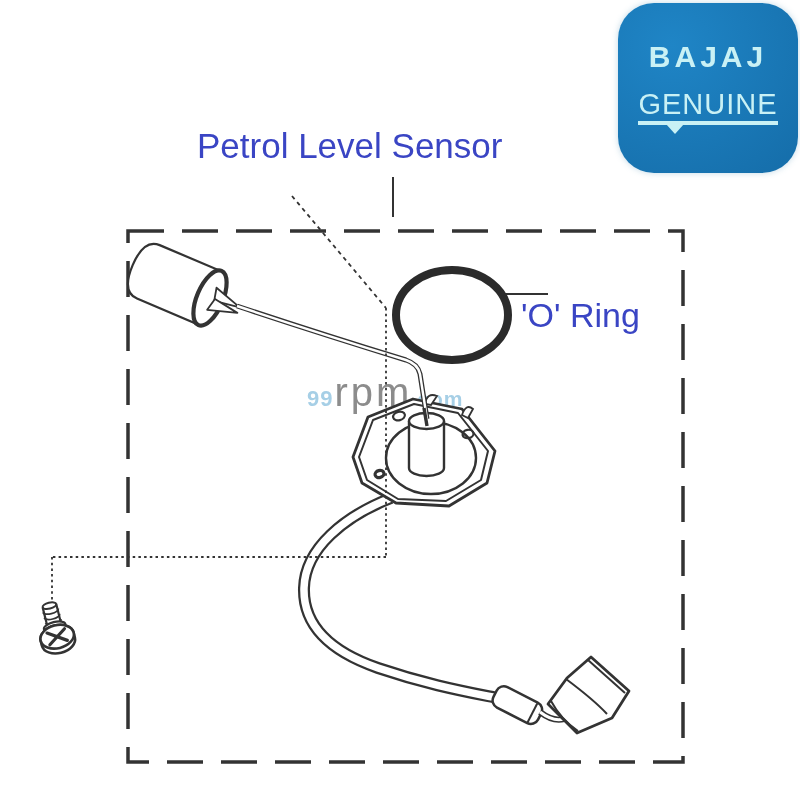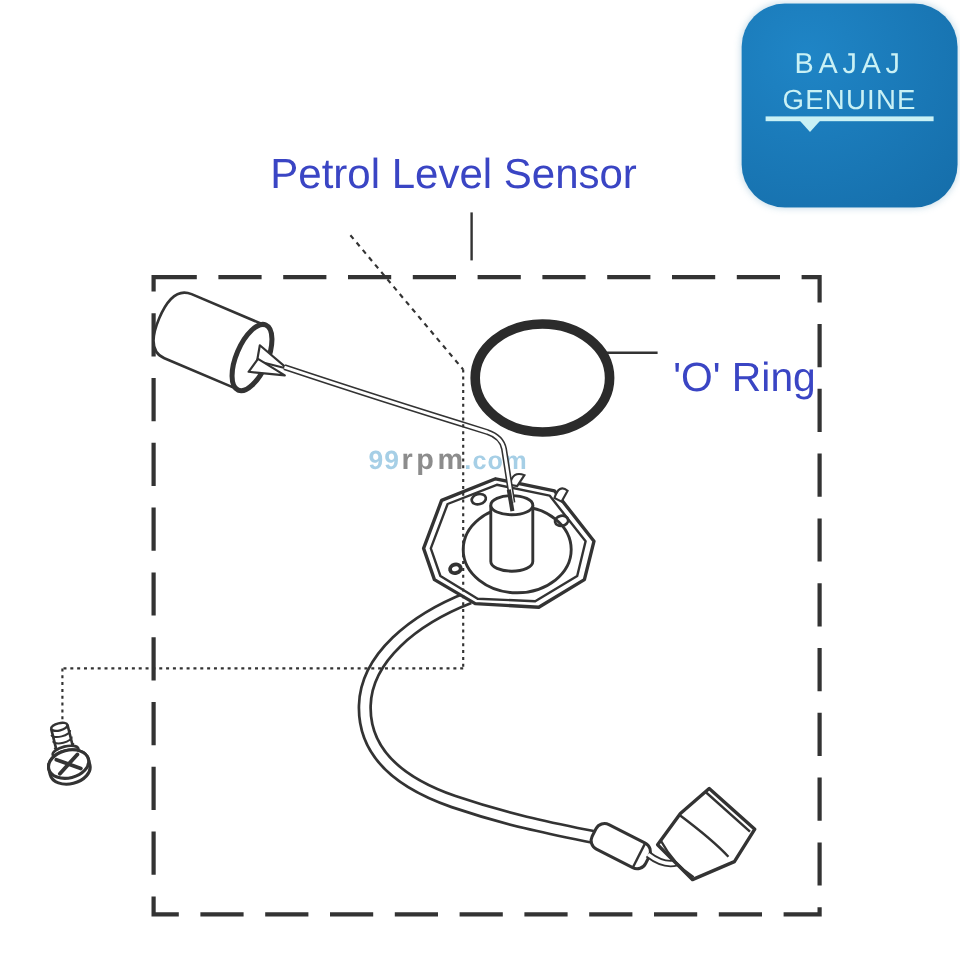--- a/index.html
+++ b/index.html
@@ -2,37 +2,37 @@
 <html style="--accent: #3a45c4; --line: #333333; --oring-stroke: #2b2b2b; --wm-blue: #a6cfe6; --wm-gray: #8c8c8c; --logo-bg: #1f85c6; --logo-bg-dark: #156da9; --logo-text: #c9f1f5;"><head>
 <meta charset="utf-8">
 <style>
   html,body{margin:0;padding:0;background:#fff;width:800px;height:800px;overflow:hidden;
     font-family:"Liberation Sans", sans-serif;}
   .stage{position:relative;width:800px;height:800px;background:#fff;}
   svg.art{position:absolute;left:0;top:0;}
   .ln{stroke:var(--line,#333);fill:none;}
   .fillw{fill:#fff;}
   
-  .title{position:absolute;left:197px;top:126px;width:362px;text-align:center;
+  .title{position:absolute;left:197px;top:126px;width:362px;
     font-size:35px;color:var(--accent,#3a45c4);letter-spacing:0px;}
-  .oring-label{position:absolute;left:521px;top:296px;font-size:34px;color:var(--accent,#3a45c4);margin-left:40px;}
+  .oring-label{position:absolute;left:521px;top:296px;font-size:34px;color:var(--accent,#3a45c4);}
   
   .watermark{position:absolute;left:307px;top:372px;white-space:nowrap;}
   .watermark span{display:inline-block;vertical-align:baseline;line-height:1;}
   .wm-99{font-size:22px;font-weight:700;color:var(--wm-blue,#a6cfe6);letter-spacing:1px;}
-  .wm-rpm{font-size:24px;font-weight:700;color:var(--wm-gray,#8c8c8c);letter-spacing:3px;margin-left:1px;}
+  .wm-rpm{font-size:40px;font-weight:400;color:var(--wm-gray,#8c8c8c);letter-spacing:3px;margin-left:1px;}
   .wm-com{font-size:21px;font-weight:700;color:var(--wm-blue,#a6cfe6);letter-spacing:1px;margin-left:-2px;}
   
   .badge{position:absolute;left:618px;top:3px;width:180px;height:170px;border-radius:36px;
     background:radial-gradient(120% 120% at 30% 25%, var(--logo-bg,#1f85c6) 0%, var(--logo-bg-dark,#156da9) 85%);
     box-shadow:0 0 6px rgba(120,170,200,.45);
     display:flex;flex-direction:column;align-items:center;justify-content:flex-start;
     padding-top:37px;box-sizing:border-box;color:var(--logo-text,#c9f1f5);}
-  .badge .brand{font-size:24px;font-weight:400;letter-spacing:4px;}
-  .badge .genuine{font-size:23px;font-weight:400;letter-spacing:1px;margin-top:2px;text-align:center;}
+  .badge .brand{font-size:30px;font-weight:700;letter-spacing:4px;}
+  .badge .genuine{font-size:29px;font-weight:400;letter-spacing:1px;margin-top:14px;text-align:center;}
   .badge .parts{font-size:41px;font-weight:700;letter-spacing:1px;margin-top:-6px;}
   .badge-underline{position:relative;width:140px;height:4px;background:var(--logo-text,#c9f1f5);margin-top:0px;}
   .badge-underline .notch{position:absolute;left:28px;top:3px;width:0;height:0;
     border-left:9px solid transparent;border-right:9px solid transparent;
     border-top:10px solid var(--logo-text,#c9f1f5);}
 </style>
 </head>
 <body>
 
 <div class="stage">

